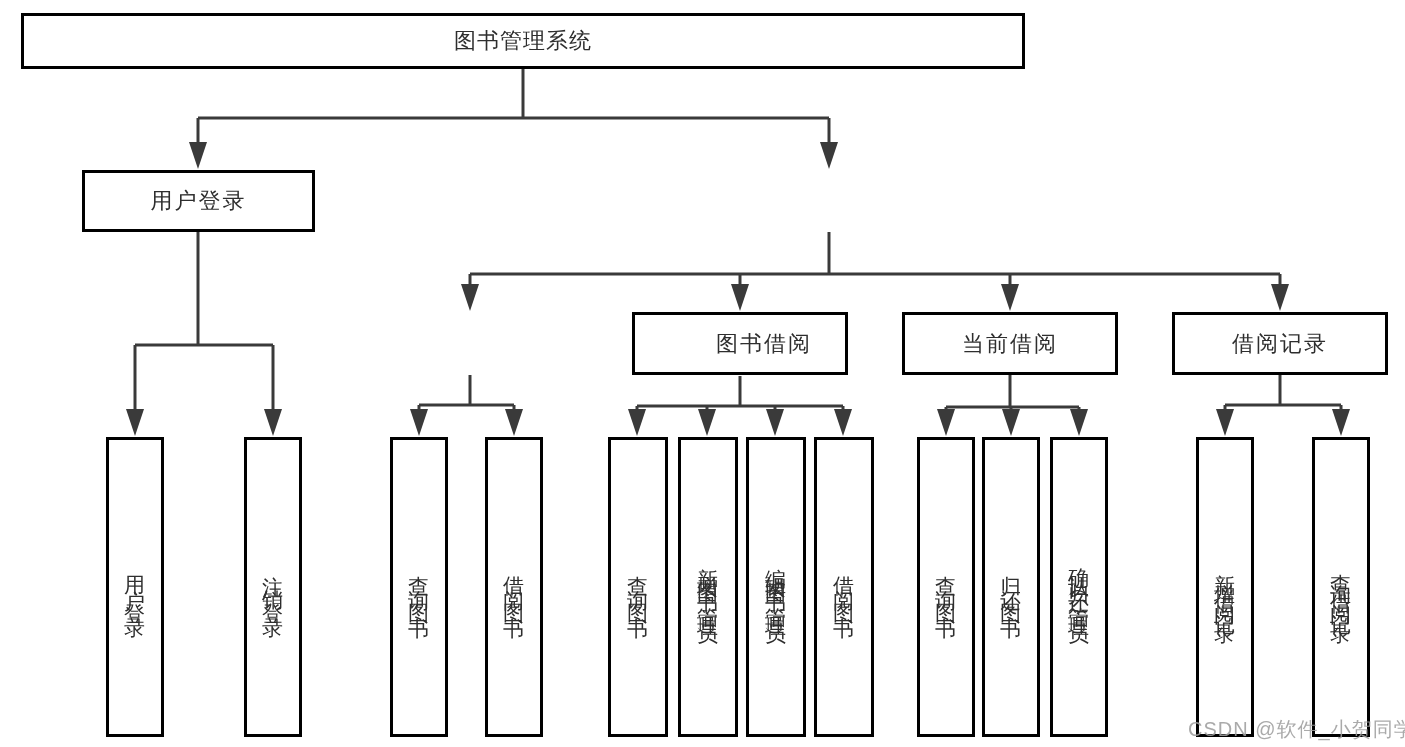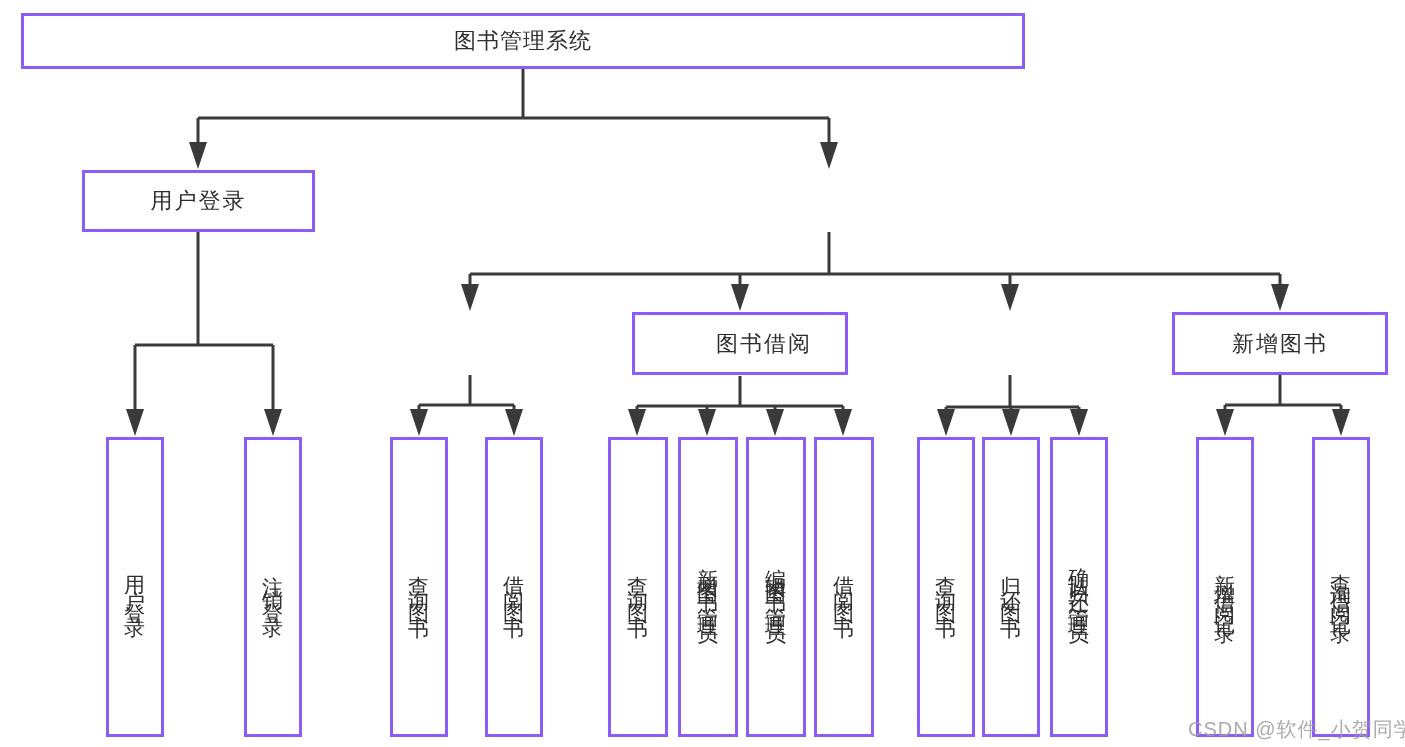--- a/index.html
+++ b/index.html
@@ -2,21 +2,21 @@
 <html><head>
 <meta charset="utf-8">
 <style>
   html,body{margin:0;padding:0;background:#ffffff;}
   #canvas{
     position:relative;width:1405px;height:747px;background:#ffffff;
     font-family:"Liberation Sans","DejaVu Sans",sans-serif;overflow:hidden;
   }
   #wires{position:absolute;left:0;top:0;width:1405px;height:747px;}
   .node{
-    position:absolute;background:#ffffff;border:3px solid #8b5cf6;
+    position:absolute;background:#ffffff;border:3px solid #000000;
     display:flex;align-items:center;justify-content:center;
     color:#2e2e2e;box-sizing:border-box;
   }
   .root{left:21px;top:13px;width:1004px;height:56px;font-size:22px;letter-spacing:1px;}
   .l1{top:170px;width:233px;height:62px;font-size:22px;letter-spacing:2px;}
   .l2{top:312px;width:216px;height:63px;font-size:22px;letter-spacing:2px;}
   .leaf{top:437px;width:58px;height:300px;}
   .vtext{
     writing-mode:vertical-rl;text-orientation:mixed;
     font-size:21px;line-height:1;color:#2e2e2e;white-space:nowrap;
@@ -116,22 +116,25 @@
     <span>图书管理系统</span>
   </div>
 
   <div class="node l1" style="left:82px;">
     <span>用户登录</span>
   </div>
 
   <div class="node l2" style="left:632px;padding-left:48px;">
     <span>图书借阅</span>
   </div>
+  <div class="node l2" style="left:902px;">
+    <span>当前借阅</span>
+  </div>
   <div class="node l2" style="left:1172px;">
-    <span>新增图书</span>
+    <span>借阅记录</span>
   </div>
 
   <div class="node leaf sp4" style="left:106px;">
     <span class="vtext">用户登录</span>
   </div>
   <div class="node leaf sp4" style="left:244px;">
     <span class="vtext">注销登录</span>
   </div>
 
   <div class="node leaf sp4" style="left:390px;">

